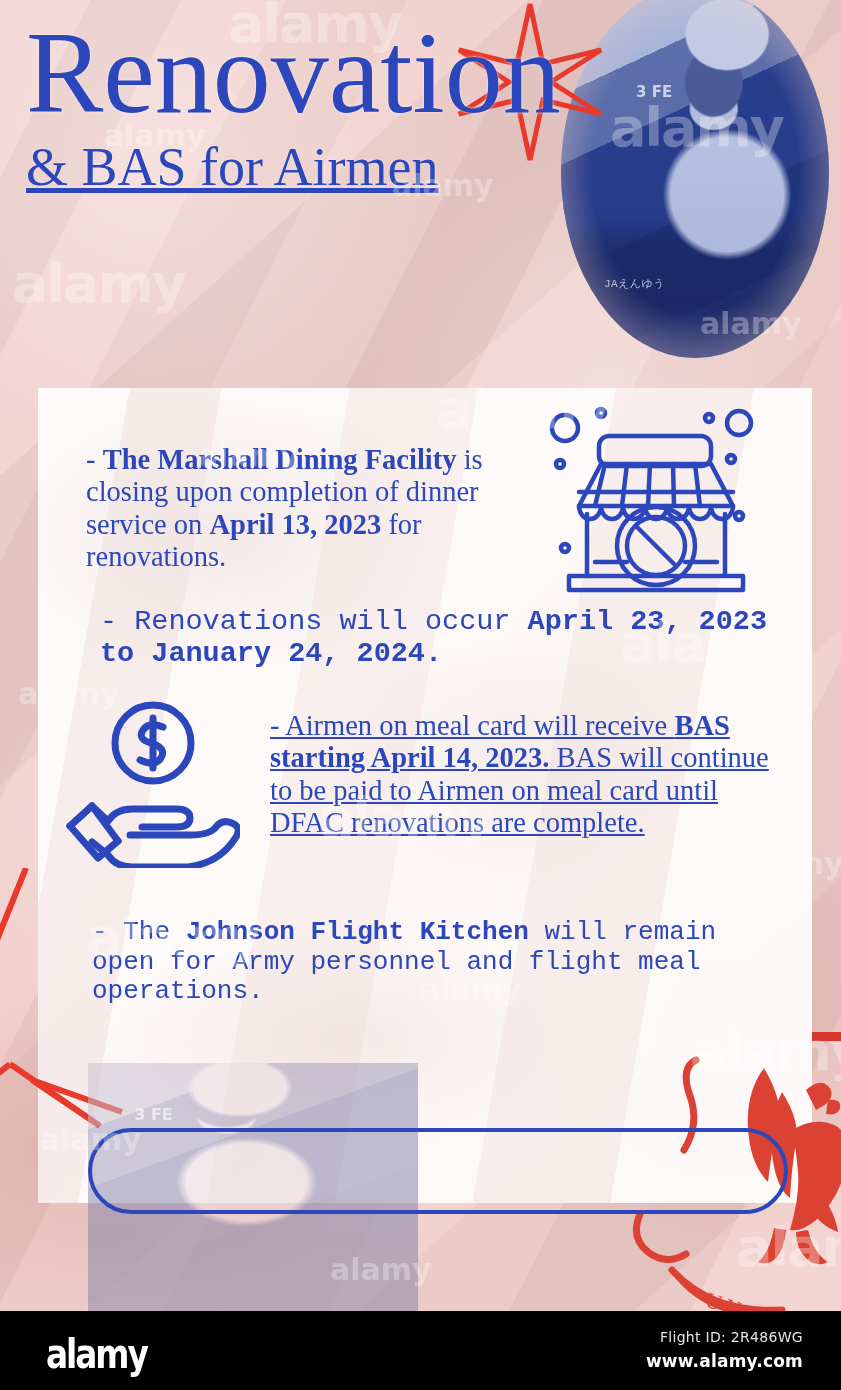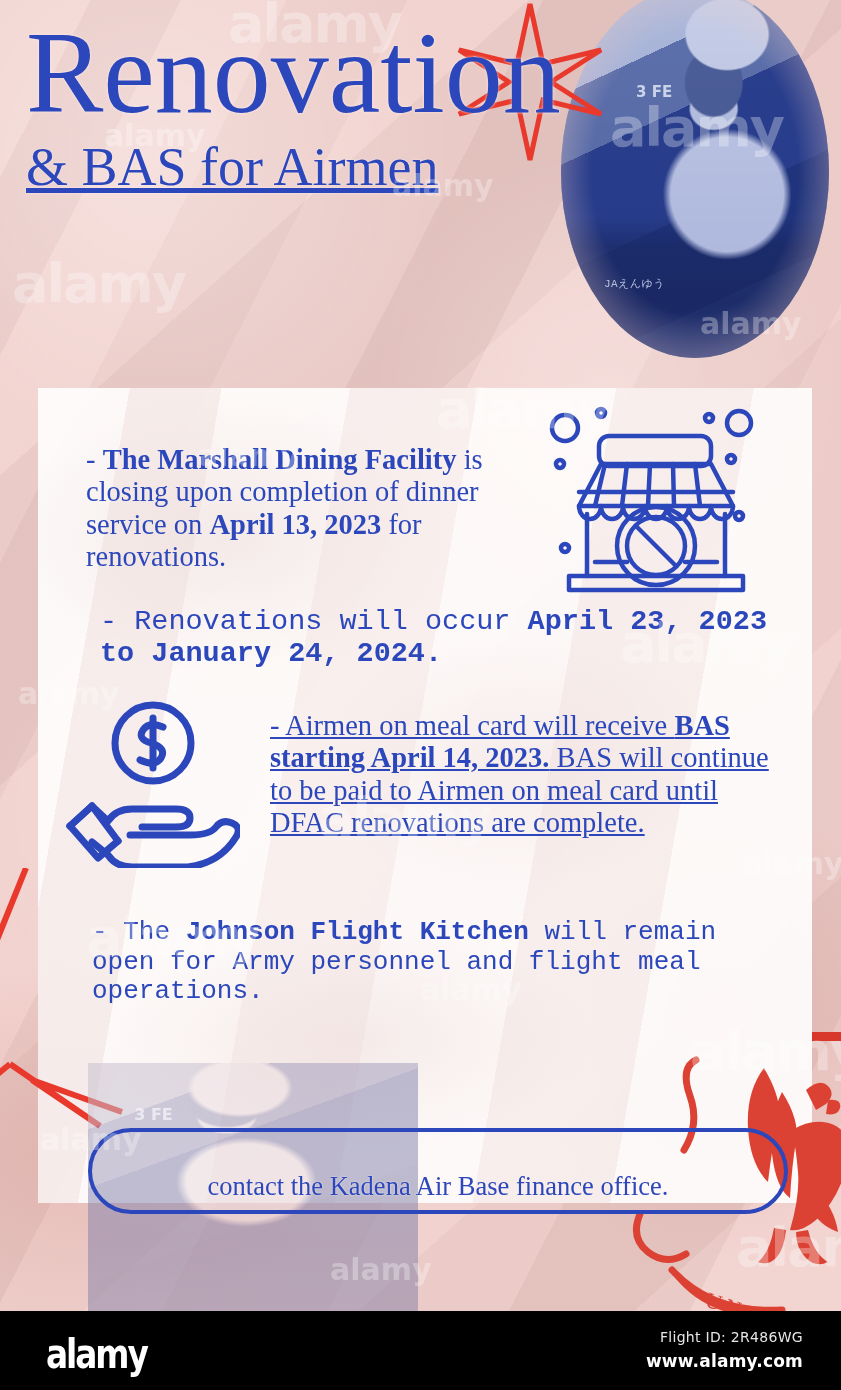--- a/index.html
+++ b/index.html
@@ -390,21 +390,20 @@
         <g fill="none" stroke="#dc4233" stroke-width="6">
           <path d="M44 236 q26 34 74 40"></path>
         </g>
         <text x="72" y="268" fill="#dc4233" font-family="Liberation Serif, serif" font-size="22" transform="rotate(18 72 268)" letter-spacing="4">UNC</text>
       </svg>
     </div>
 
     <div class="pill">
       <span>
         <br>
-        <span>contact the Kadena Air Base finance office.</span>
       </span>
     </div>
 
     <div class="wm">
       <span class="big" style="left:228px;  top:-8px;">alamy</span>
       <span class="sm" style="left:104px;  top:118px;">alamy</span>
       <span class="big" style="left:610px;  top:96px;">alamy</span>
       <span class="sm" style="left:392px;  top:168px;">alamy</span>
       <span class="big" style="left:12px;   top:252px;">alamy</span>
       <span class="sm" style="left:700px;  top:306px;">alamy</span>

